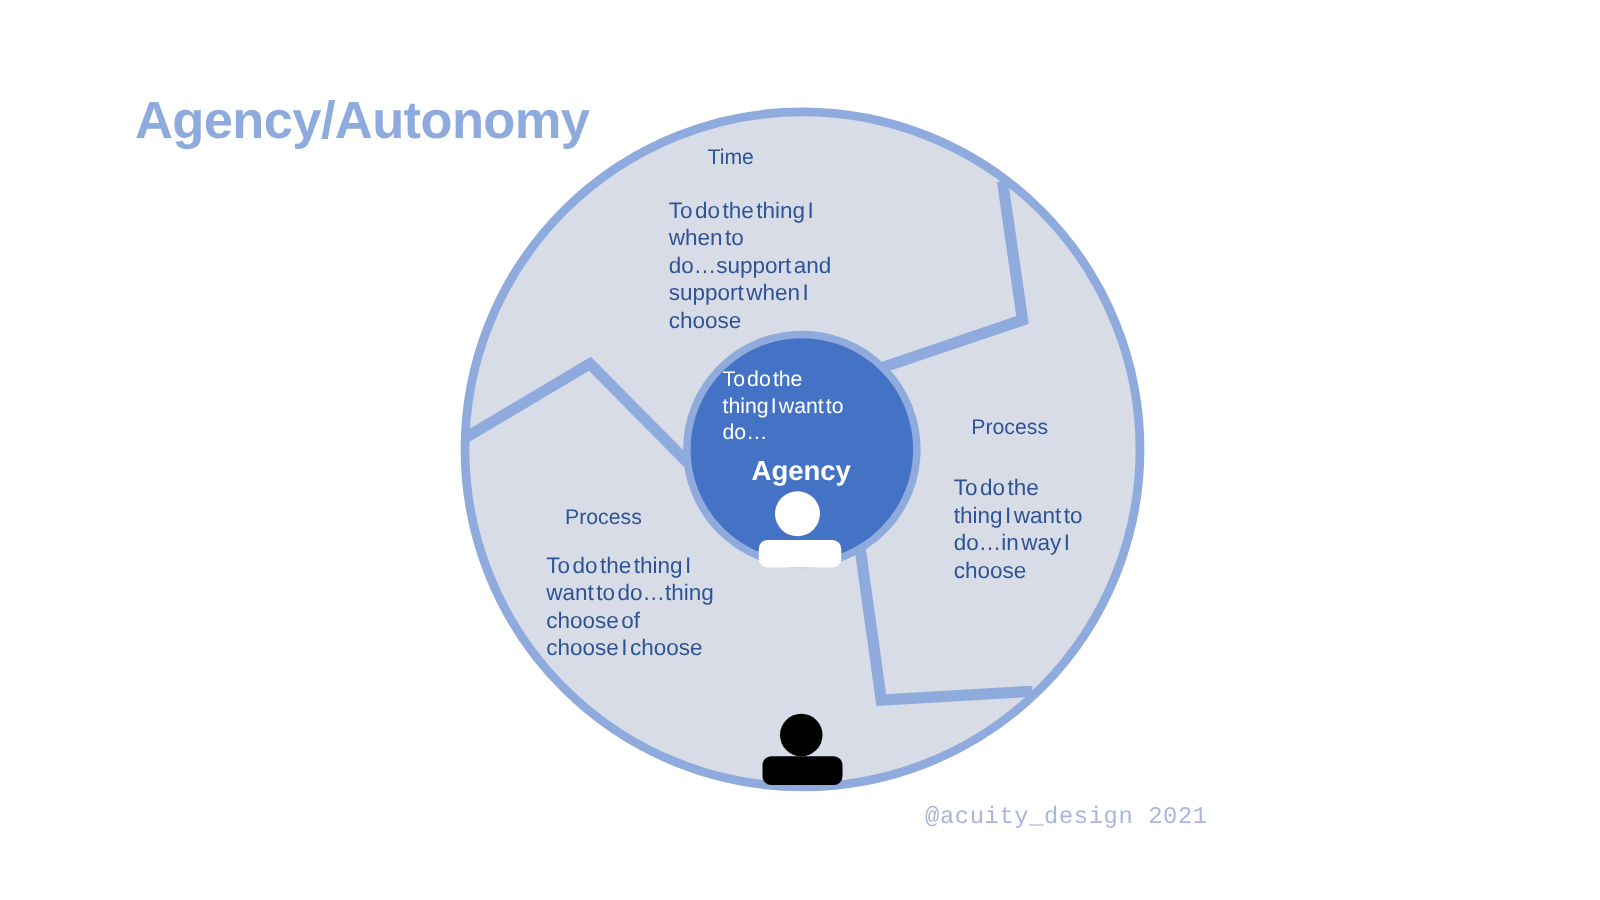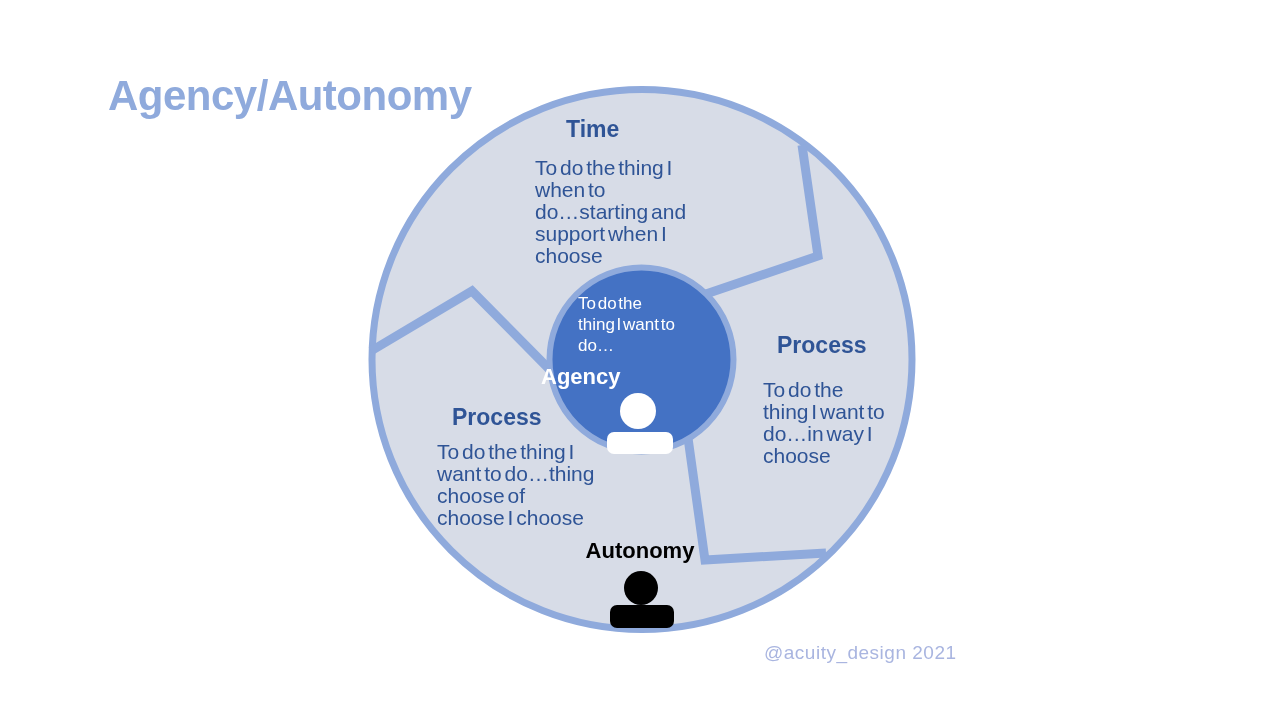--- a/index.html
+++ b/index.html
@@ -7,38 +7,38 @@
     position:relative;width:1280px;height:720px;overflow:hidden;background:#fff;
     font-family:"Liberation Sans", sans-serif;
   }
   #diagram-svg{position:absolute;left:0;top:0;}
   .abs{position:absolute;}
   .slide-title{
     left:108px;top:72px;font-size:42px;font-weight:bold;color:var(--title_text);
     letter-spacing:-0.5px;
   }
   .heading{
-    font-size:23px;font-weight:bold;color:var(--heading_text);word-spacing:-2px;
+    font-size:17px;font-weight:normal;color:var(--heading_text);word-spacing:-2px;
   }
   .body-text{
-    font-size:21px;line-height:22px;color:var(--body_text);word-spacing:-3px;
+    font-size:18px;line-height:22px;color:var(--body_text);word-spacing:-3px;
   }
   .center-text{
     left:578px;top:293px;font-size:17px;line-height:21px;color:#ffffff;word-spacing:-3px;
   }
   .agency-label{
-    left:541px;top:364px;width:200px;text-align:left;
+    left:541px;top:364px;width:200px;text-align:center;
     font-size:22px;font-weight:bold;color:#ffffff;word-spacing:-1px;
   }
   .autonomy-label{
     left:540px;top:538px;width:200px;text-align:center;
     font-size:22px;font-weight:bold;color:#000000;
   }
   .attribution{
-    left:764px;top:642px;font-size:19px;color:var(--attribution_text);letter-spacing:0.5px;
+    left:740px;top:642px;font-size:19px;color:var(--attribution_text);letter-spacing:0.5px;font-family:Liberation Mono, monospace;
   }
 </style>
 </head>
 <body>
 
 <div id="stage">
 
   <svg id="diagram-svg" width="1280" height="720" viewBox="0 0 1280 720">
 
     <circle cx="642" cy="359.5" r="270" style="fill:var(--circle_fill);stroke:var(--accent);stroke-width:7"></circle>
@@ -59,21 +59,21 @@
       <rect x="610" y="605" width="64" height="23" rx="7" fill="#000000"></rect>
     </g>
   </svg>
 
   <div class="abs slide-title">Agency/Autonomy</div>
 
   <div class="abs heading" style="left:566px;top:116px">Time</div>
   <div class="abs body-text" style="left:535px;top:157px">
     <div>To do the thing I</div>
     <div>when to</div>
-    <div>do…starting and</div>
+    <div>do…support and</div>
     <div>support when I</div>
     <div>choose</div>
   </div>
 
   <div class="abs heading" style="left:777px;top:332px">Process</div>
   <div class="abs body-text" style="left:763px;top:379px">
     <div>To do the</div>
     <div>thing I want to</div>
     <div>do…in way I</div>
     <div>choose</div>
@@ -87,17 +87,16 @@
     <div>choose I choose</div>
   </div>
 
   <div class="abs center-text">
     <div>To do the</div>
     <div>thing I want to</div>
     <div>do…</div>
   </div>
   <div class="abs agency-label">Agency</div>
 
-  <div class="abs autonomy-label">Autonomy</div>
 
   <div class="abs attribution">@acuity_design 2021</div>
 
 </div>
 
 </body></html>

